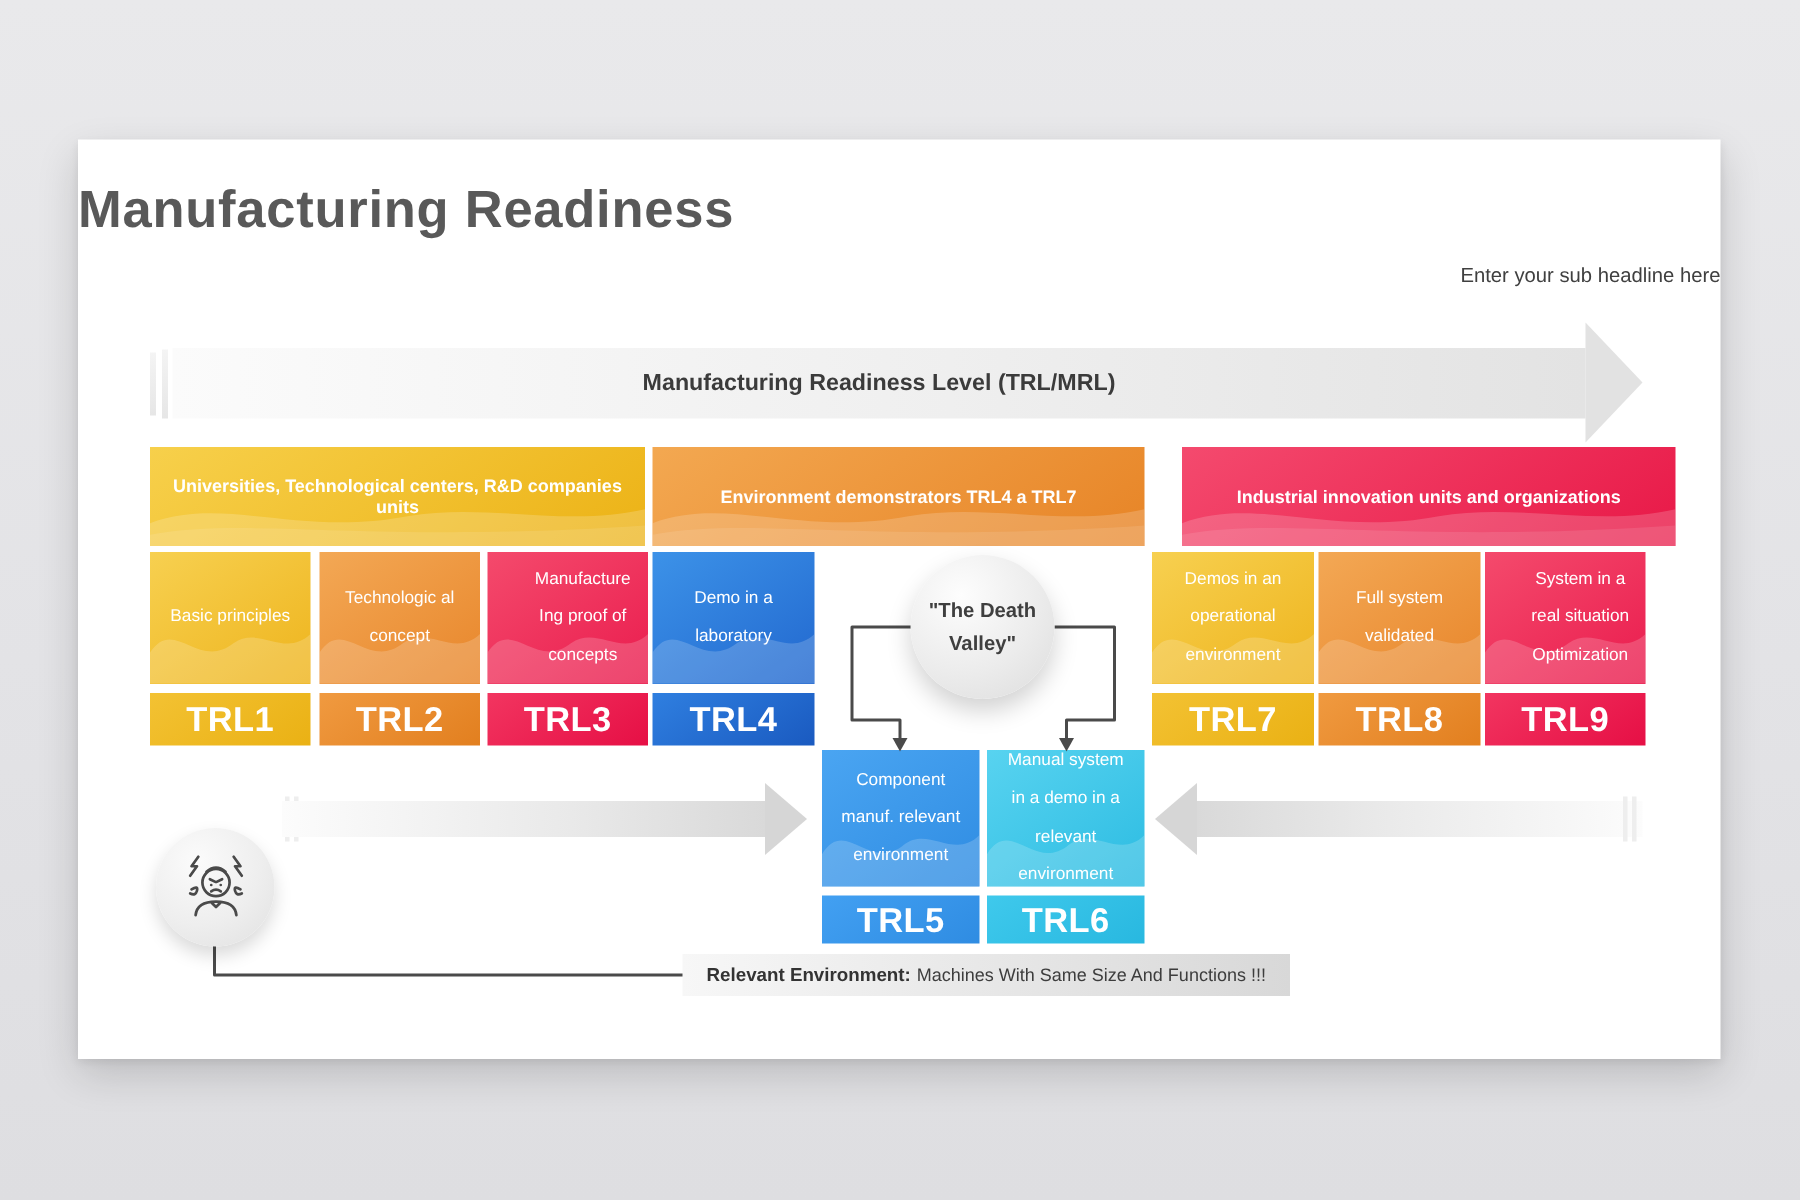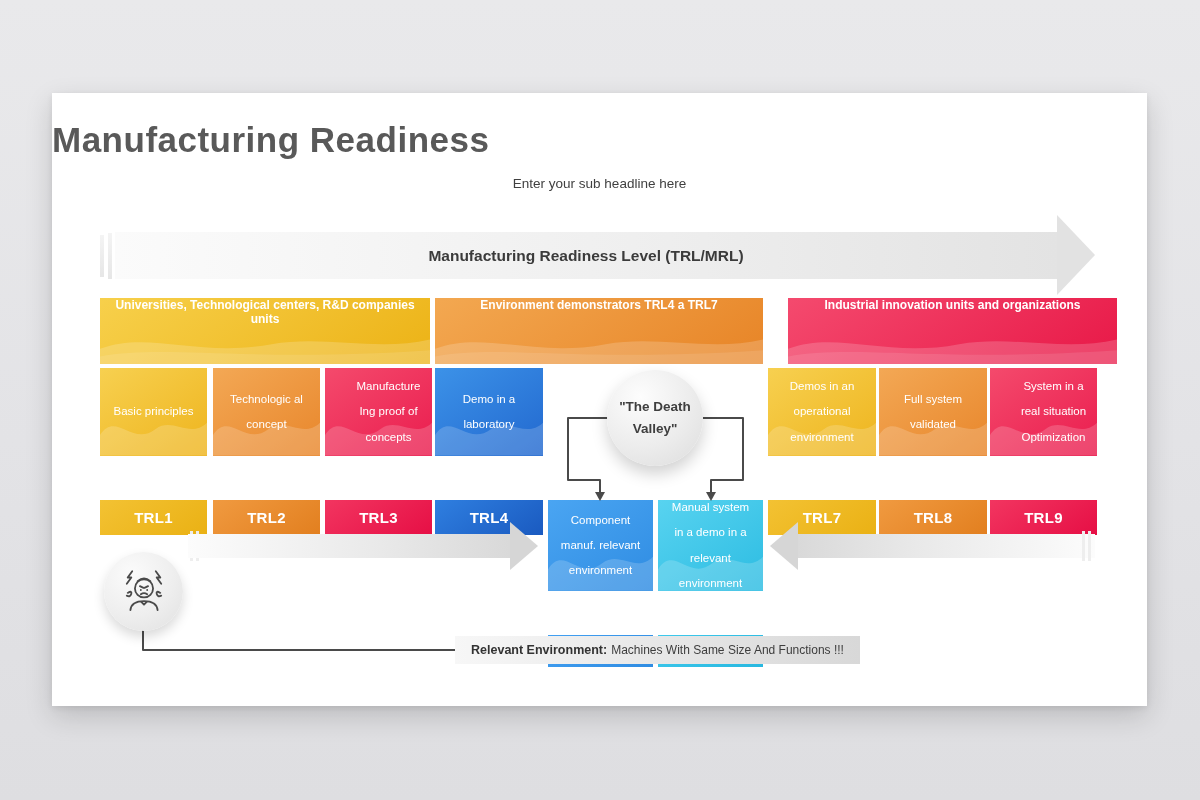--- a/index.html
+++ b/index.html
@@ -15,53 +15,53 @@
     background:#ffffff;
     box-shadow:0 10px 26px rgba(0,0,0,0.16), 0 2px 6px rgba(0,0,0,0.08);
   }
   
   .title {
     position:absolute; left:0; top:27px; width:100%;
     text-align:left; font-size:35px; font-weight:700; color:#595959; letter-spacing:0.5px;
   }
   .subtitle {
     position:absolute; left:0; top:83px; width:100%;
-    text-align:center; font-size:13.5px; color:#404040;
+    text-align:right; font-size:13.5px; color:#404040;
   }
   
   .banner { position:absolute; left:0; top:0; }
   .fold { position:absolute; width:4px; background:linear-gradient(180deg,#f4f4f4,#e6e6e6); }
   .fold.f1 { left:48px; top:142px; height:42px; }
   .fold.f2 { left:56px; top:140px; height:46px; }
   .banner-body {
     position:absolute; left:63px; top:139px; width:942px; height:47px;
     background:linear-gradient(90deg,#fbfbfb 0%,#efefef 55%,#e3e3e3 100%);
     display:flex; align-items:center; justify-content:center;
   }
   .banner-body span { font-size:15.5px; font-weight:700; color:#3b3b3b; }
   .banner-head {
     position:absolute; left:1005px; top:122px; width:0; height:0;
     border-left:38px solid #e2e2e2; border-top:40px solid transparent; border-bottom:40px solid transparent;
   }
   
   .band, .box, .lbl { position:absolute; overflow:hidden; }
-  .band { top:205px; height:66px; display:flex; justify-content:center; }
+  .band { top:205px; height:66px; display:flex; align-items:center; justify-content:center; }
   .band span { position:relative; z-index:2; color:#fff; font-size:12px; font-weight:600; text-align:center; padding:0 10px; }
   .band.g1 { left:48px;  width:330px; background:linear-gradient(145deg,#f7d04b 0%,#ecb215 100%); }
   .band.g2 { left:383px; width:328px; background:linear-gradient(145deg,#f3a851 0%,#e78426 100%); }
   .band.g3 { left:736px; width:329px; background:linear-gradient(145deg,#f44a6e 0%,#e81847 100%); }
 
   .box { top:275px; height:88px; display:flex; align-items:center; justify-content:center; }
   .box .desc {
     position:relative; z-index:2; color:#ffffff; font-size:11.5px; font-weight:400;
     text-align:center; line-height:2.2; padding:0 8px;
   }
   .lbl {
     top:369px; height:35px; display:flex; align-items:center; justify-content:center;
-    color:#fff; font-size:15px; font-weight:700; letter-spacing:0.3px;margin-top:38px;
+    color:#fff; font-size:23px; font-weight:700; letter-spacing:0.3px;
   }
   .wave { position:absolute; left:0; bottom:0; width:100%; height:70%; z-index:1; }
 
   .p1 { left:48px;  width:107px; }
   .p2 { left:161px; width:107px; }
   .p3 { left:273px; width:107px; }
   .p4 { left:383px; width:108px; }
   .p7 { left:716px; width:108px; }
   .p8 { left:827px; width:108px; }
   .p9 { left:938px; width:107px; }

